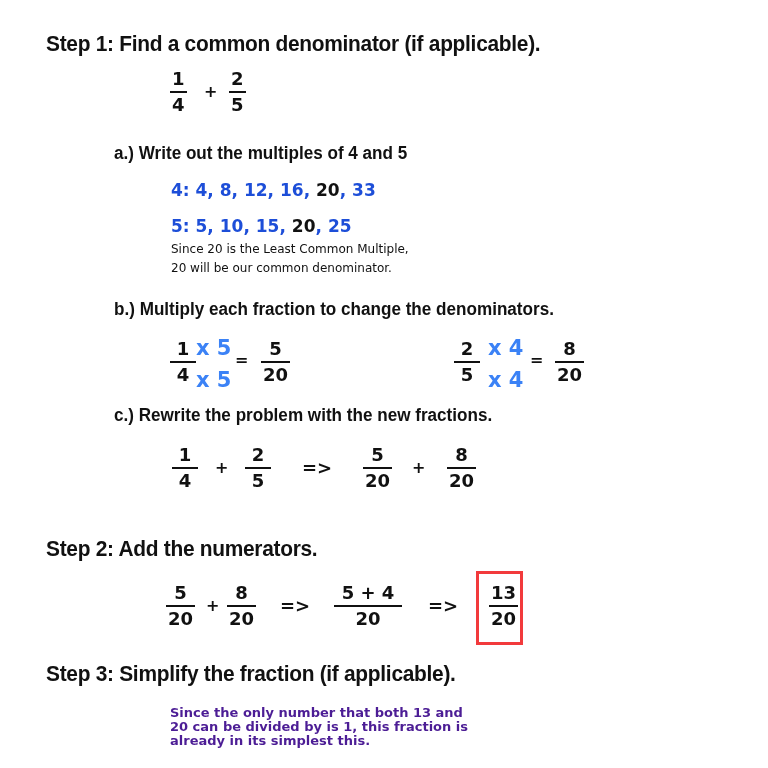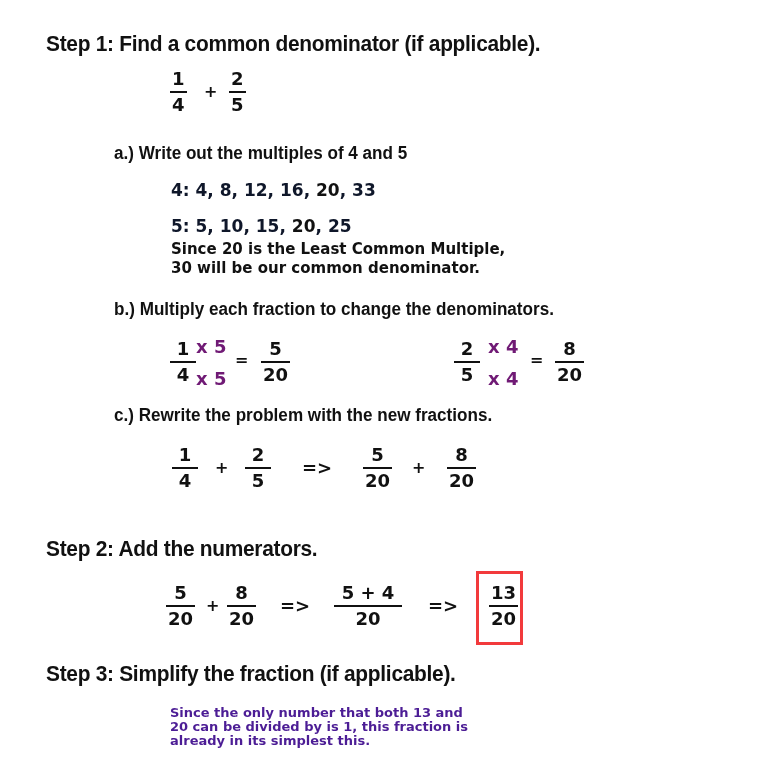--- a/index.html
+++ b/index.html
@@ -1,29 +1,29 @@
 <!DOCTYPE html>
 <html><head>
 <meta charset="utf-8">
 <style>
   html, body { margin:0; padding:0; background:#ffffff; }
   body { width:768px; height:768px; position:relative; overflow:hidden; font-family:"Liberation Sans", sans-serif; color:#111; }
   .abs { position:absolute; }
   .heading { font-weight:700; font-size:22px; letter-spacing:-0.3px; white-space:nowrap; transform:scaleX(0.95); transform-origin:left; }
   .sub { font-weight:700; font-size:18px; white-space:nowrap; transform:scaleX(0.95); transform-origin:left; }
-  .red { color:#0f172a; }
+  .red { color:#1d4ed8; }
   .black { color:#111; }
   .mult { font-family:"DejaVu Sans", sans-serif; font-weight:700; font-size:17px; line-height:21px; white-space:nowrap; }
-  .note { font-family:"DejaVu Sans", sans-serif; font-weight:700; font-size:15px; line-height:19px; white-space:nowrap; }
+  .note { font-family:"DejaVu Sans", sans-serif; font-weight:400; font-size:12px; line-height:19px; white-space:nowrap; }
   .frac { position:absolute; display:flex; flex-direction:column; align-items:center; font-family:"DejaVu Sans", sans-serif; font-weight:700; font-size:18px; line-height:22px; }
   .frac .num { padding:0 2px; }
   .frac .bar { height:2px; background:#111; width:100%; margin:1px 0; }
   .op { position:absolute; font-family:"DejaVu Sans", sans-serif; font-weight:700; font-size:16px; }
   .arrow { position:absolute; font-family:"DejaVu Sans", sans-serif; font-weight:700; font-size:18px; }
-  .redx { position:absolute; font-family:"DejaVu Sans", sans-serif; font-weight:700; font-size:18px; color:#701a75; white-space:nowrap; }
+  .redx { position:absolute; font-family:"DejaVu Sans", sans-serif; font-weight:700; font-size:21px; color:#3b82f6; white-space:nowrap; }
   .box { position:absolute; border:3px solid #f23a3c; }
   .rednote { font-family:"DejaVu Sans", sans-serif; font-weight:700; font-size:13px; line-height:14px; color:#4c1d95; white-space:nowrap; }
 </style>
 </head>
 <body>
 
 <div class="abs heading" style="left:46px;top:31px;">Step 1: Find a common denominator (if applicable).</div>
 
 <div class="frac" style="left:170px;top:68px;">
   <span class="num">1</span>
@@ -40,21 +40,21 @@
 <div class="abs sub" style="left:114px;top:143px;">a.) Write out the multiples of 4 and 5</div>
 
 <div class="abs mult" style="left:171px;top:180px;">
   <span class="red">4: 4, 8, 12, 16, </span><span class="black">20</span><span class="red">, 33</span>
 </div>
 <div class="abs mult" style="left:171px;top:216px;">
   <span class="red">5: 5, 10, 15, </span><span class="black">20</span><span class="red">, 25</span>
 </div>
 
 <div class="abs note" style="left:171px;top:240px;">Since 20 is the Least Common Multiple,</div>
-<div class="abs note" style="left:171px;top:259px;">30 will be our common denominator.</div>
+<div class="abs note" style="left:171px;top:259px;">20 will be our common denominator.</div>
 
 <div class="abs sub" style="left:114px;top:299px;">b.) Multiply each fraction to change the denominators.</div>
 
 <div class="frac" style="left:170px;top:338px;">
   <span class="num">1</span>
   <span class="bar" style="width:26px;"></span>
   <span class="num">4</span>
 </div>
 <div class="redx" style="left:196px;top:336px;">x 5</div>
 <div class="redx" style="left:196px;top:368px;">x 5</div>

